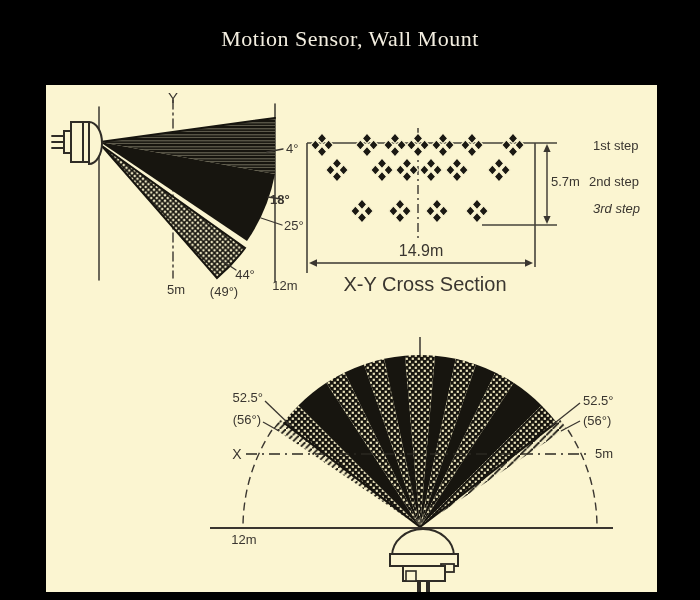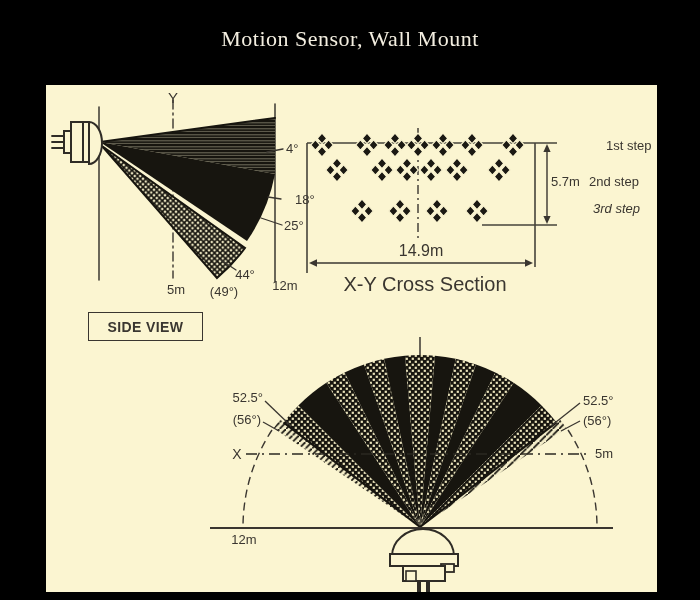--- a/index.html
+++ b/index.html
@@ -231,32 +231,29 @@
         <rect x="403" y="566" width="42" height="15" stroke-width="2"></rect>
         <rect x="406" y="571" width="10" height="10" stroke-width="1.6"></rect>
         <rect x="417" y="581" width="4" height="11" fill="#2f2c26" stroke="none"></rect>
         <rect x="426" y="581" width="4" height="11" fill="#2f2c26" stroke="none"></rect>
       </g>
     </g>
   </svg>
 
   <div class="lbl" style="left:173px;top:97px;font-size:15px;">Y</div>
   <div class="lbl la" style="left:286px;top:148px;">4°</div>
-  <div class="lbl la" style="left:295px;top:199px;">18°</div>
+  <div class="lbl la" style="left:270px;top:199px;font-weight:bold;">18°</div>
   <div class="lbl la" style="left:284px;top:225px;">25°</div>
   <div class="lbl" style="left:245px;top:274px;">44°</div>
   <div class="lbl" style="left:224px;top:291px;">(49°)</div>
   <div class="lbl" style="left:176px;top:289px;">5m</div>
   <div class="lbl" style="left:285px;top:285px;">12m</div>
-  <div class="vbox" style="left:88px;top:312px;width:113px;height:27px;">
-    <span>SIDE VIEW</span>
-  </div>
 
   <div class="lbl la" style="left:551px;top:181px;">5.7m</div>
-  <div class="lbl la" style="left:606px;top:145px;">1st step</div>
+  <div class="lbl la" style="left:593px;top:145px;">1st step</div>
   <div class="lbl la" style="left:589px;top:181px;">2nd step</div>
   <div class="lbl la" style="left:593px;top:208px;font-style:italic;">3rd step</div>
   <div class="lbl" style="left:421px;top:251px;font-size:16px;">14.9m</div>
   <div class="lbl cap" style="left:425px;top:284px;">X-Y Cross Section</div>
 
   <div class="lbl ra" style="left:263px;top:397px;">52.5°</div>
   <div class="lbl ra" style="left:261px;top:419px;">(56°)</div>
   <div class="lbl la" style="left:583px;top:400px;">52.5°</div>
   <div class="lbl la" style="left:583px;top:420px;">(56°)</div>
   <div class="lbl" style="left:237px;top:454px;font-size:14px;">X</div>

